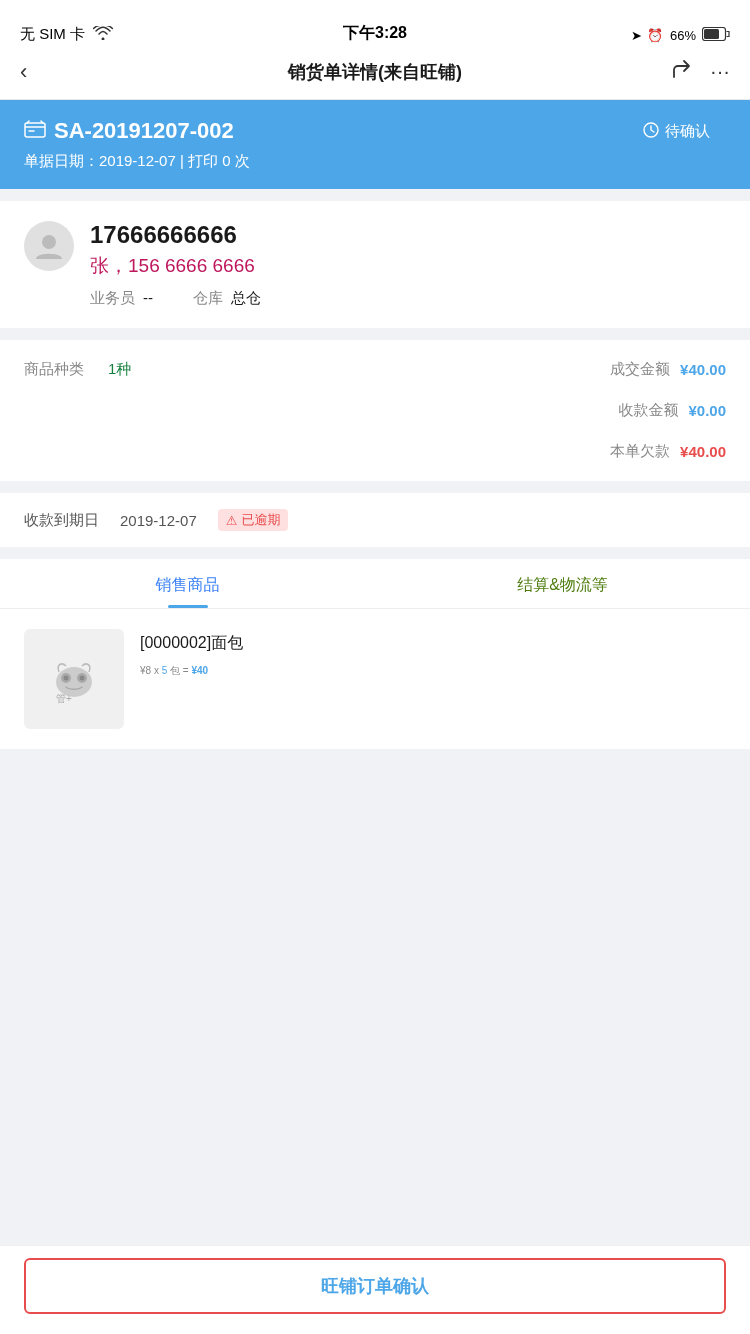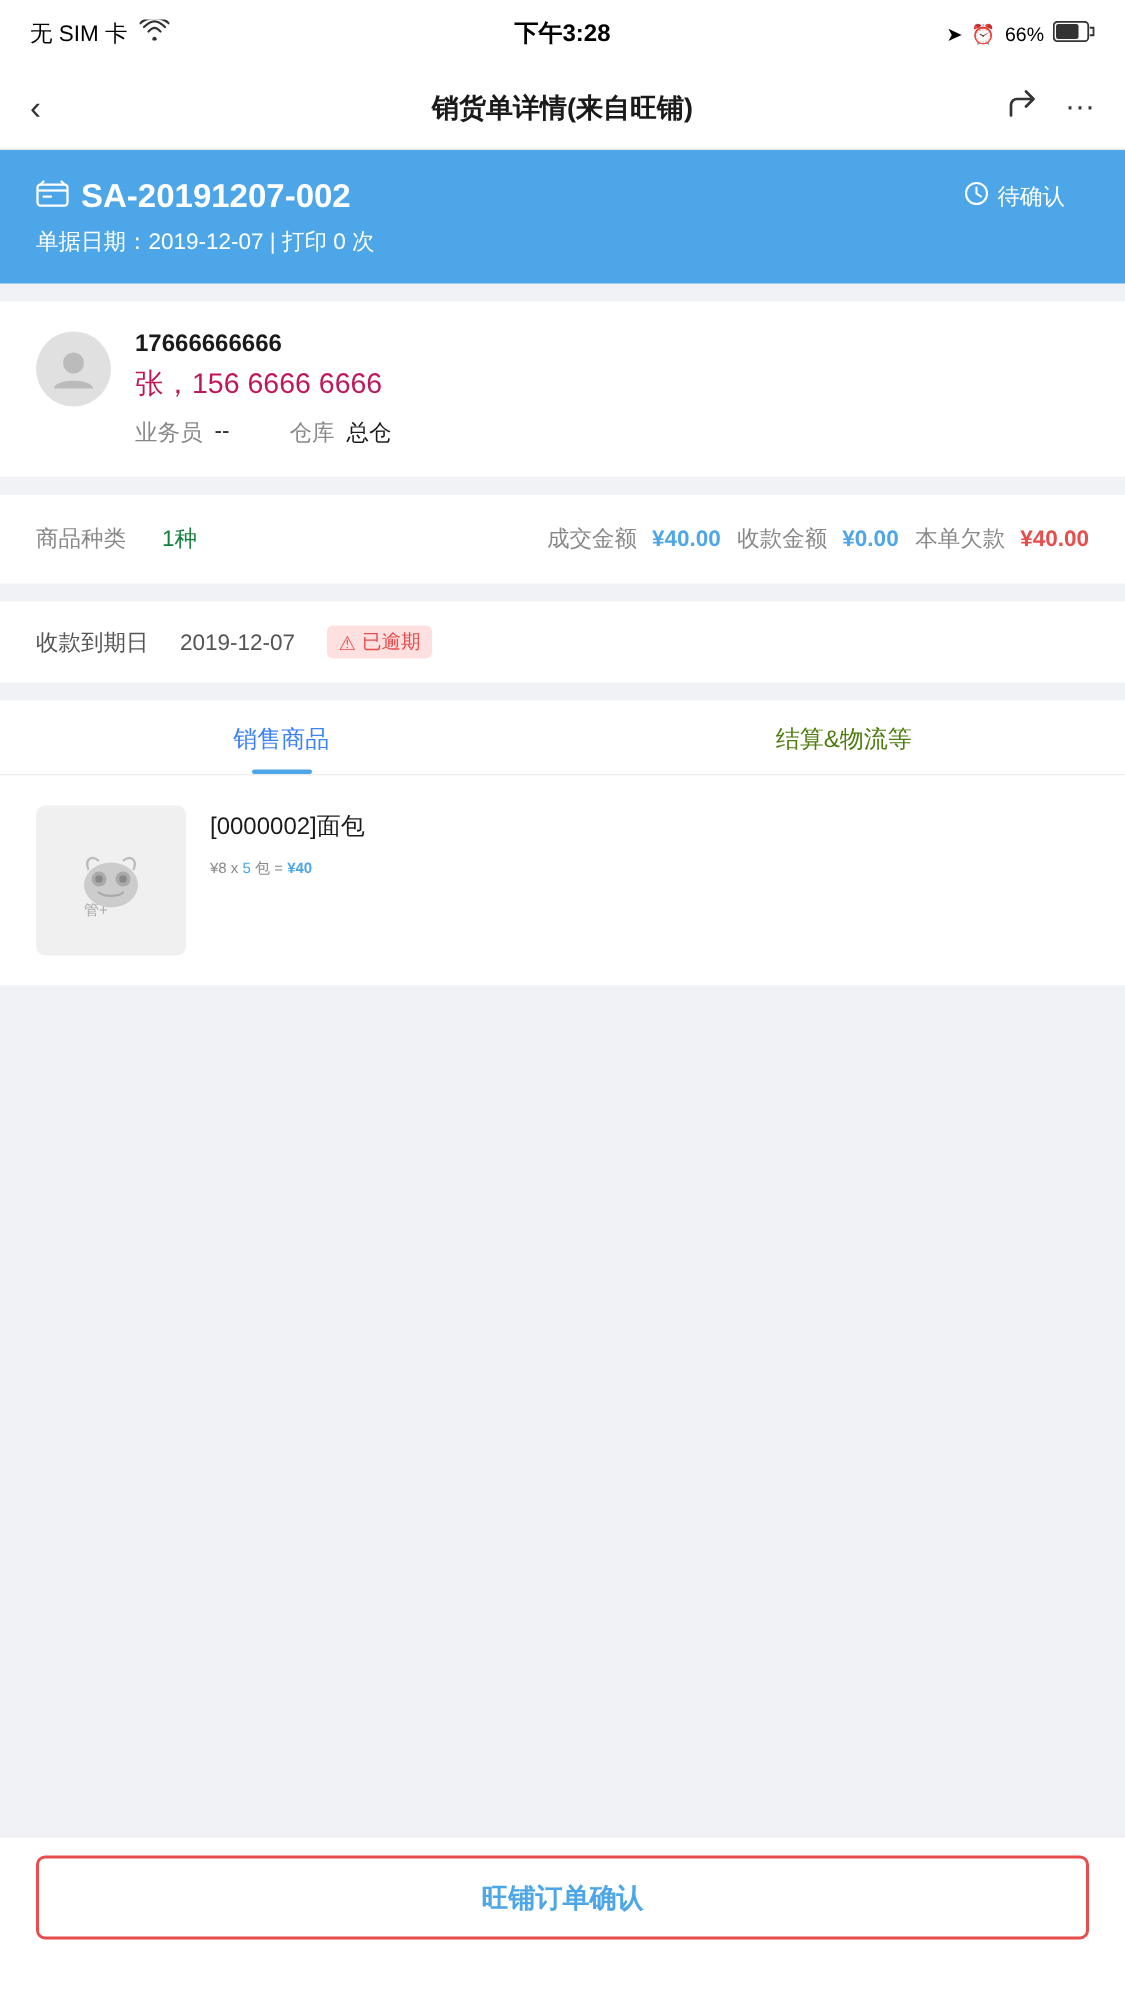--- a/index.html
+++ b/index.html
@@ -11,21 +11,21 @@
       min-height: 1334px;
       position: relative;
       overflow-x: hidden;
     }
 
     
     .status-bar {
       background: #fff;
       height: 44px;
       display: flex;
-      align-items: center;
+      align-items: flex-end;
       justify-content: space-between;
       padding: 0 20px;
       font-size: 15px;
       font-weight: 500;
     }
     .status-bar-left {
       display: flex;
       align-items: center;
       gap: 8px;
       font-size: 15px;
@@ -133,21 +133,21 @@
       align-items: center;
       justify-content: center;
       font-size: 26px;
       color: #aaa;
       flex-shrink: 0;
     }
     .customer-info {
       flex: 1;
     }
     .customer-phone {
-      font-size: 16px;
+      font-size: 24px;
       font-weight: 600;
       color: #1a1a1a;
       margin-bottom: 4px;
     }
     .customer-name {
       font-size: 19px;
       color: #be185d;
       margin-bottom: 10px;
     }
     .customer-meta {
@@ -178,23 +178,23 @@
       display: flex;
       align-items: flex-start;
       gap: 24px;
       font-size: 15px;
       color: #555;
     }
     .summary-label { color: #888; font-size: 15px; }
     .summary-count { font-size: 15px; color: #15803d; }
     .summary-right {
       display: flex;
-      flex-direction: row;
+      flex-direction: column;
       align-items: flex-end;
-      gap: 11px;
+      gap: 22px;
     }
     .summary-item {
       display: flex;
       align-items: center;
       gap: 10px;
     }
     .summary-item-label { font-size: 15px; color: #888; }
     .summary-item-value { font-size: 15px; font-weight: 600; }
     .blue { color: #4da6e8; }
     .red { color: #e84d4d; }
@@ -285,21 +285,21 @@
       height: 200px;
     }
 
     
     .bottom-bar {
       position: fixed;
       bottom: 0;
       left: 0;
       width: 750px;
       background: #fff;
-      padding: 12px 24px 41px;
+      padding: 12px 24px 20px;
       border-top: 1px solid #eee;
     }
     .confirm-btn {
       width: 100%;
       height: 56px;
       border: 2.5px solid #e84d4d;
       background: #fff;
       color: #4da6e8;
       font-size: 18px;
       font-weight: 600;

